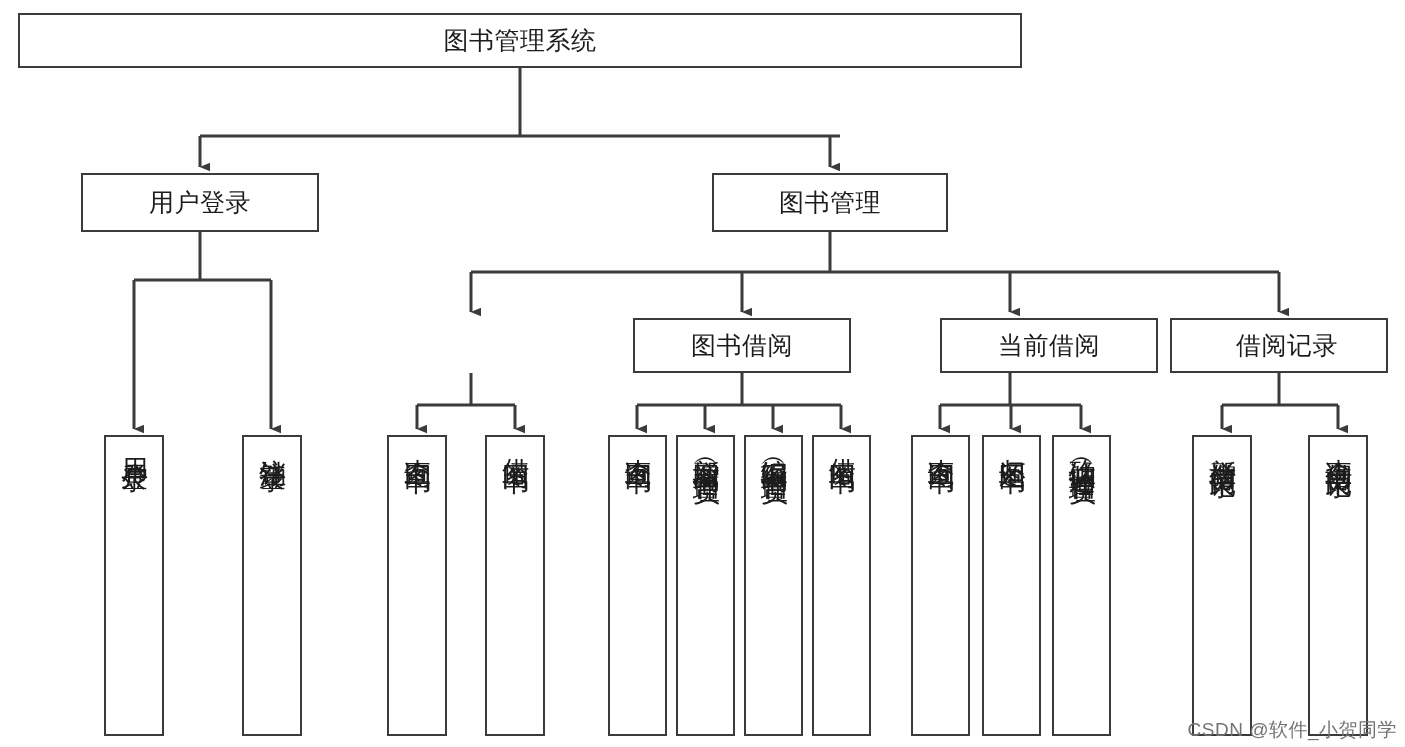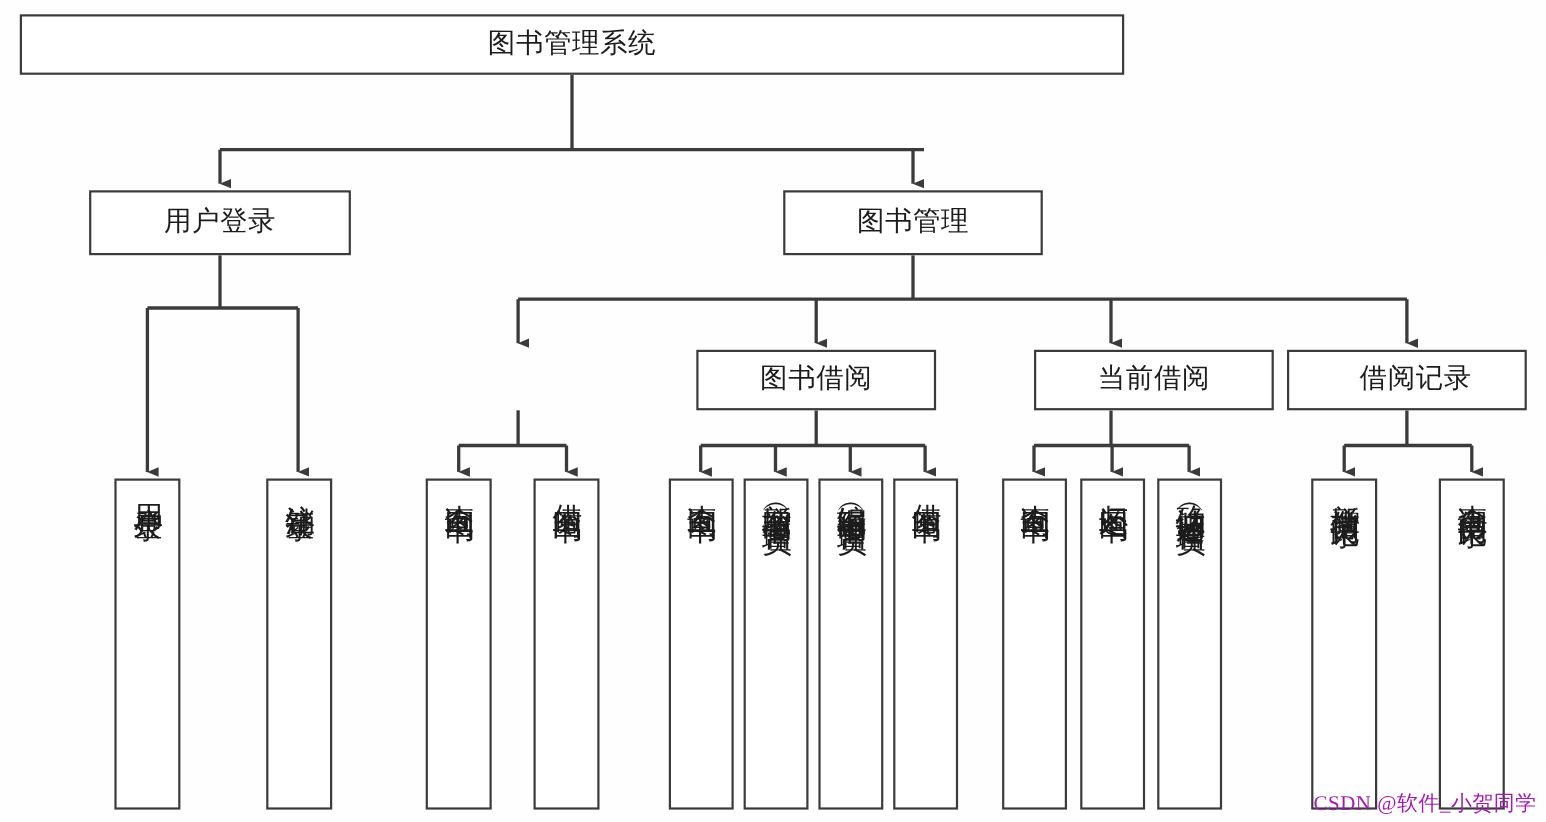--- a/index.html
+++ b/index.html
@@ -36,21 +36,20 @@
     overflow: hidden;
   }
   .node .lbl {
     color: #1c1c1c;
     white-space: nowrap;
     letter-spacing: 0.5px;
   }
   .node.horiz .lbl {
     font-size: 25px;
     line-height: 1.1;
-    font-family: Liberation Mono, monospace;
   }
   .node.root .lbl {
     font-size: 25px;
   }
   .node.leaf {
     align-items: flex-start;
     justify-content: center;
     padding-top: 0;
   }
   .node.leaf .lbl {
@@ -59,24 +58,23 @@
     font-size: 27px;
     line-height: 1.32;
     letter-spacing: 3px;
     white-space: nowrap;
   }
   .watermark {
     position: absolute;
     right: 8px;
     bottom: 4px;
     font-size: 19px;
-    color: #a21caf;
+    color: #737373;
     white-space: nowrap;
     letter-spacing: 0.5px;
-    font-family: Liberation Serif, serif;
   }
 </style>
 </head>
 <body>
 
 <div id="canvas">
 
   <svg id="wires" viewBox="0 0 1405 747" xmlns="http://www.w3.org/2000/svg">
     <defs>
       <marker id="arrowhead" markerWidth="9" markerHeight="11" refX="4.5" refY="10.2" orient="auto" markerUnits="userSpaceOnUse">

